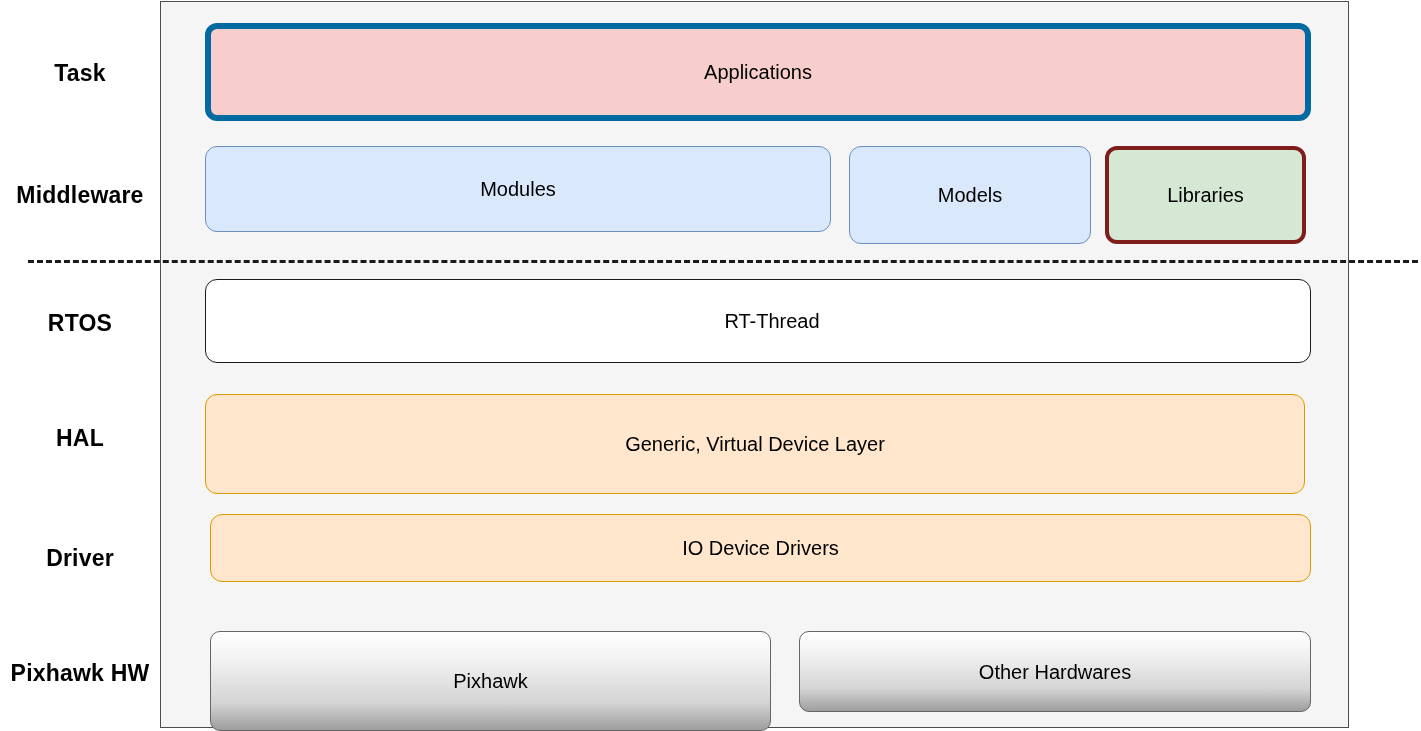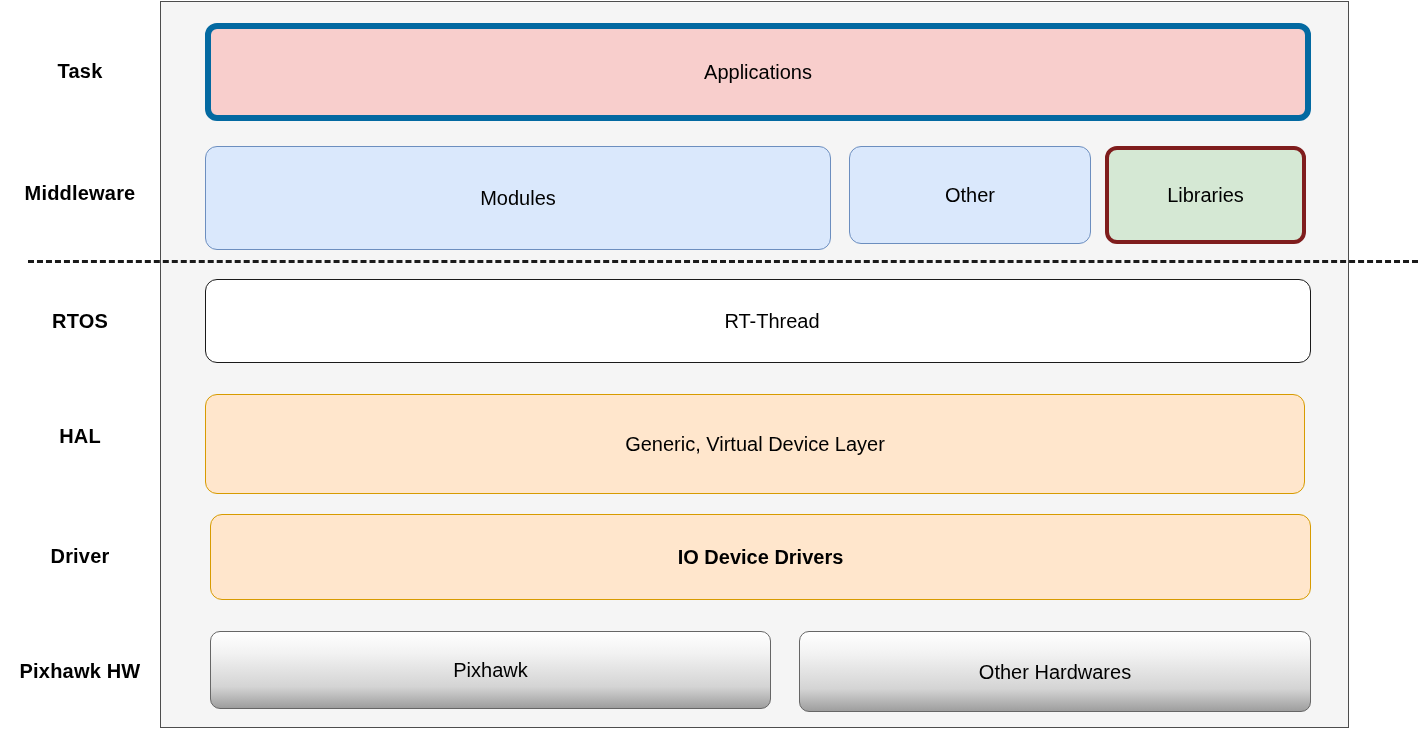--- a/index.html
+++ b/index.html
@@ -37,21 +37,21 @@
     height: 0;
     border-top: 3px dashed #1a1a1a;
   }
 
   
   .layer-label {
     position: absolute;
     left: 0;
     width: 160px;
     text-align: center;
-    font-size: 20px;
+    font-size: 23px;
     font-weight: bold;
     color: #000000;
     letter-spacing: 0.2px;
     white-space: nowrap;
   }
 
   
   .node {
     position: absolute;
     box-sizing: border-box;
@@ -90,45 +90,45 @@
 <div class="layer-label" style="top:545px;">Driver</div>
 
 <div class="layer-label" style="top:660px;">Pixhawk HW</div>
 
 <div id="arch-panel">
 
   <div class="node task" style="left:44px; top:21px; width:1106px; height:98px;">
     <span>Applications</span>
   </div>
 
-  <div class="node blue" style="left:44px; top:144px; width:626px; height:104px;">
+  <div class="node blue" style="left:44px; top:144px; width:626px; height:86px;">
     <span>Modules</span>
   </div>
 
   <div class="node blue" style="left:688px; top:144px; width:242px; height:98px;">
-    <span>Other</span>
+    <span>Models</span>
   </div>
 
   <div class="node green" style="left:944px; top:144px; width:201px; height:98px;">
     <span>Libraries</span>
   </div>
 
   <div class="node white" style="left:44px; top:277px; width:1106px; height:84px;">
     <span>RT-Thread</span>
   </div>
 
   <div class="node orange" style="left:44px; top:392px; width:1100px; height:100px;">
     <span>Generic, Virtual Device Layer</span>
   </div>
 
-  <div class="node orange" style="left:49px; top:512px; width:1101px; height:86px;font-weight:bold;">
+  <div class="node orange" style="left:49px; top:512px; width:1101px; height:68px;">
     <span>IO Device Drivers</span>
   </div>
 
-  <div class="node hw" style="left:49px; top:629px; width:561px; height:78px;">
+  <div class="node hw" style="left:49px; top:629px; width:561px; height:100px;">
     <span>Pixhawk</span>
   </div>
 
   <div class="node hw" style="left:638px; top:629px; width:512px; height:81px;">
     <span>Other Hardwares</span>
   </div>
 
 </div>
 
 <div id="boundary-divider"></div>

